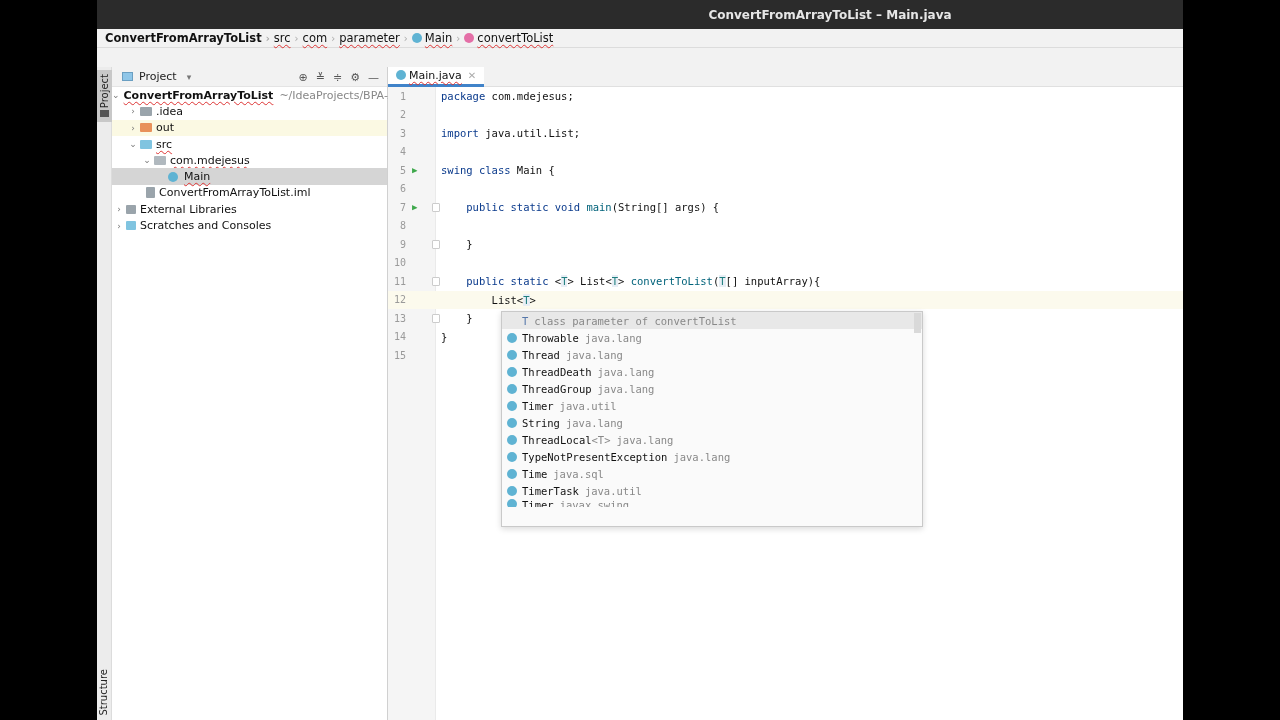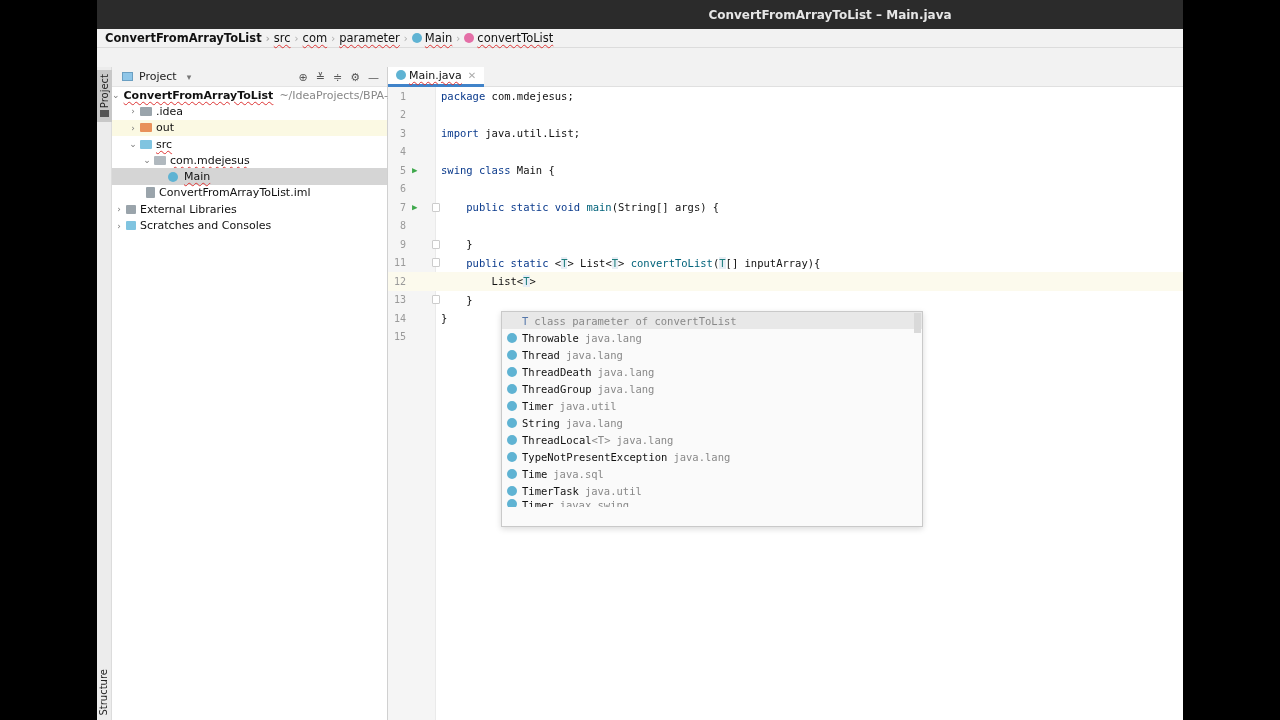--- a/index.html
+++ b/index.html
@@ -219,20 +219,23 @@
           </div>
         <div class="line">
             <span class="ln">8</span>
           </div>
         <div class="line">
             <span class="ln">9</span>
             <span class="foldmark"></span>
             <span class="txt">    }</span>
           </div>
         <div class="line">
+            <span class="ln">10</span>
+          </div>
+        <div class="line">
             <span class="ln">11</span>
             <span class="foldmark"></span>
             <span class="txt">    <span class="kw">public static </span>&lt;<span class="tp">T</span>&gt; List&lt;<span class="tp">T</span>&gt; <span class="fn">convertToList</span>(<span class="tp">T</span>[] inputArray){</span>
           </div>
         <div class="line cur">
             <span class="ln">12</span>
             <span class="txt">        List&lt;<span class="tp">T</span>&gt;</span>
           </div>
         <div class="line">
             <span class="ln">13</span>

